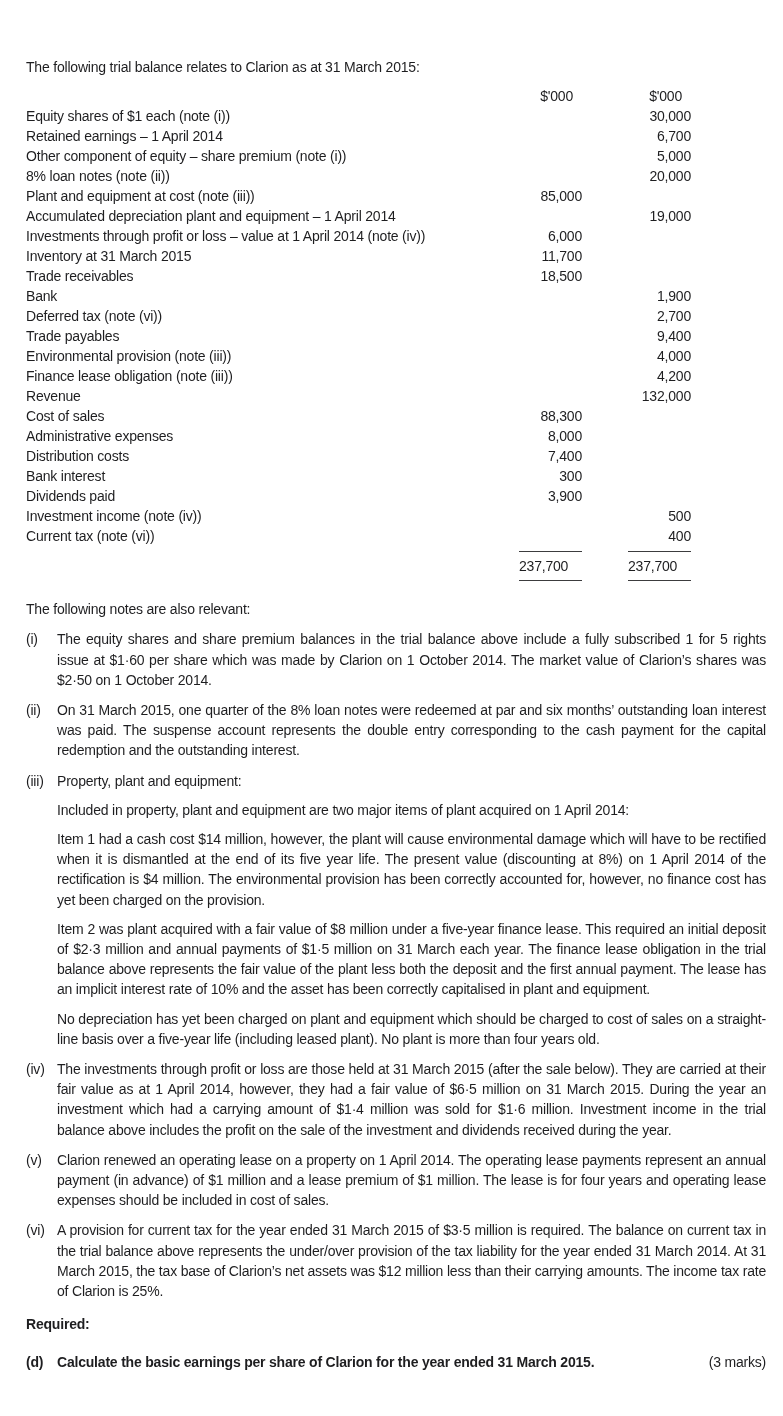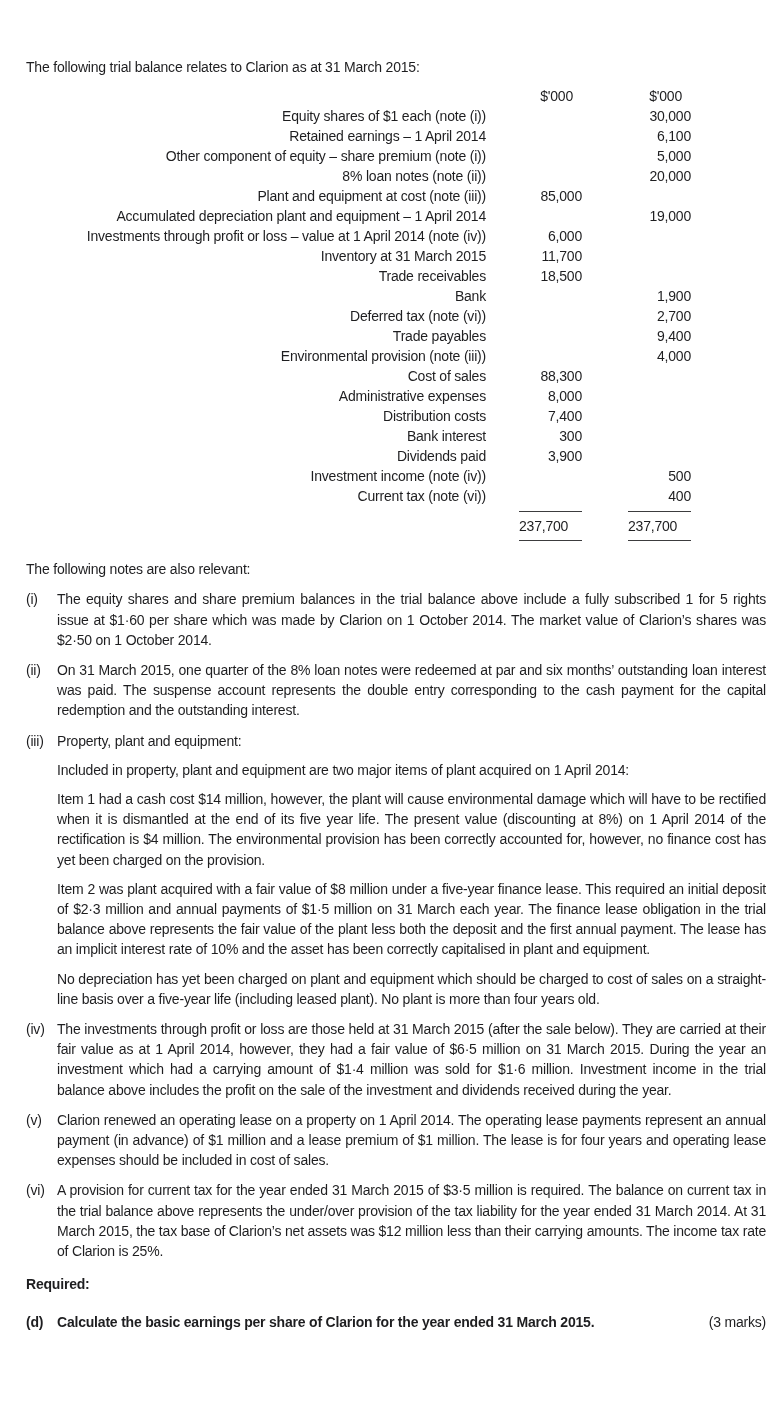--- a/index.html
+++ b/index.html
@@ -16,21 +16,21 @@
     letter-spacing: -0.2px;
     overflow: hidden;
     margin-top: 45px;
   }
   .intro { margin: 0; }
 
   
   table.tb { border-collapse: collapse; table-layout: fixed; width: 665px; margin-top: 9px; }
   .tb th, .tb td { padding: 0; font-weight: normal; height: 20px; line-height: 20px; vertical-align: top; }
   .tb th.numh { font-weight: normal; text-align: right; padding-right: 9px; }
-  .tb td.lbl { text-align: right; white-space: nowrap; }
+  .tb td.lbl { text-align: left; white-space: nowrap; }
   .tb td.num { text-align: right; white-space: nowrap; }
   tr.totals td { height: auto; padding-top: 5px; }
   .tot-rule {
     display: inline-block;
     min-width: 63px;
     text-align: left;
     border-top: 1px solid #3c3c3e;
     border-bottom: 1px solid #3c3c3e;
     padding: 4px 0 4px 0;
   }
@@ -72,21 +72,21 @@
     </thead>
     <tbody>
       <tr>
           <td class="lbl">Equity shares of $1 each (note (i))</td>
           <td class="num"></td>
           <td class="num">30,000</td>
         </tr>
       <tr>
           <td class="lbl">Retained earnings – 1 April 2014</td>
           <td class="num"></td>
-          <td class="num">6,100</td>
+          <td class="num">6,700</td>
         </tr>
       <tr>
           <td class="lbl">Other component of equity – share premium (note (i))</td>
           <td class="num"></td>
           <td class="num">5,000</td>
         </tr>
       <tr>
           <td class="lbl">8% loan notes (note (ii))</td>
           <td class="num"></td>
           <td class="num">20,000</td>
@@ -128,20 +128,30 @@
         </tr>
       <tr>
           <td class="lbl">Trade payables</td>
           <td class="num"></td>
           <td class="num">9,400</td>
         </tr>
       <tr>
           <td class="lbl">Environmental provision (note (iii))</td>
           <td class="num"></td>
           <td class="num">4,000</td>
+        </tr>
+      <tr>
+          <td class="lbl">Finance lease obligation (note (iii))</td>
+          <td class="num"></td>
+          <td class="num">4,200</td>
+        </tr>
+      <tr>
+          <td class="lbl">Revenue</td>
+          <td class="num"></td>
+          <td class="num">132,000</td>
         </tr>
       <tr>
           <td class="lbl">Cost of sales</td>
           <td class="num">88,300</td>
           <td class="num"></td>
         </tr>
       <tr>
           <td class="lbl">Administrative expenses</td>
           <td class="num">8,000</td>
           <td class="num"></td>

